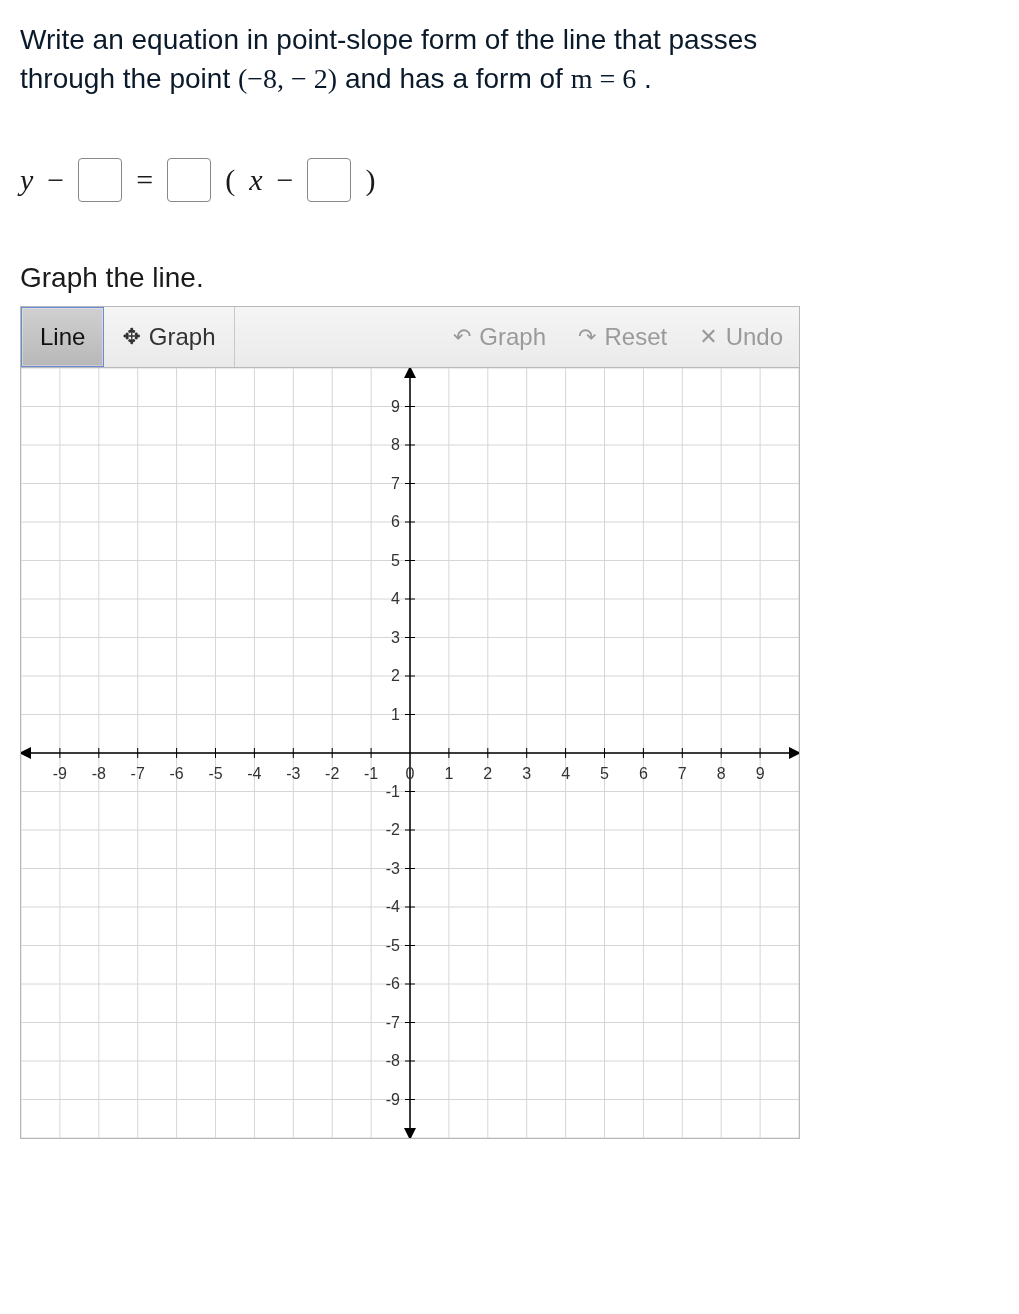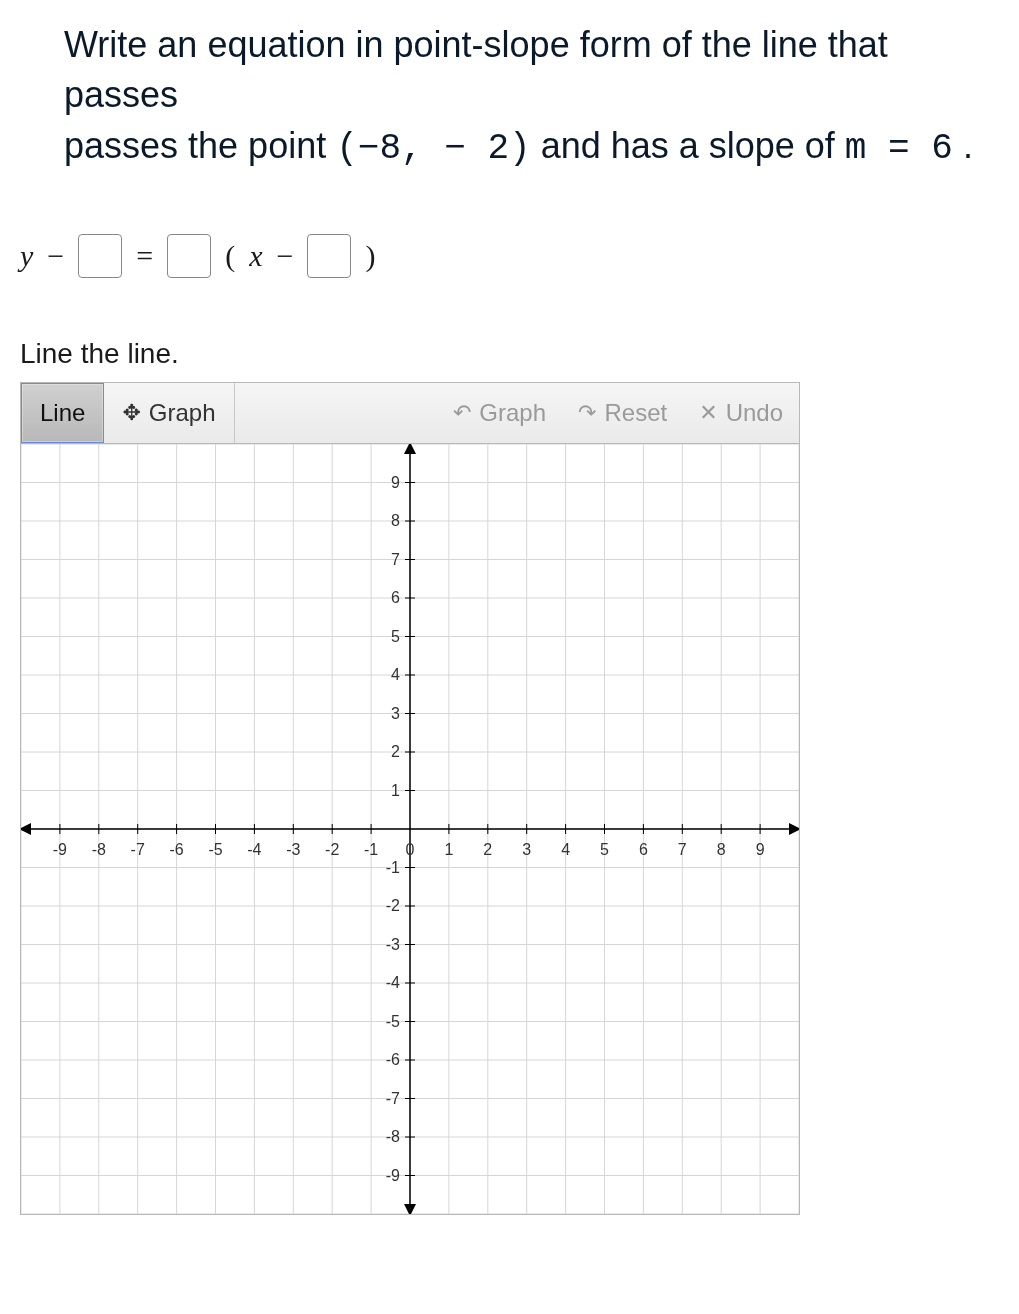--- a/index.html
+++ b/index.html
@@ -5,28 +5,27 @@
   * { box-sizing: border-box; }
   body {
     margin: 0;
     padding: 20px;
     font-family: Arial, Helvetica, sans-serif;
     color: #1a1a1a;
     background: #fff;
     width: 1019px;
   }
   .question {
-    font-size: 36px;
+    font-size: 28px;
     line-height: 1.4;
     color: #0b1a2a;
     margin-bottom: 50px;
-    margin-left: 44px;
   }
   .question .math {
-    font-family: Liberation Mono, monospace;
+    font-family: Liberation Serif, serif;
   }
   .equation-row {
     font-family: "Times New Roman", Times, serif;
     font-size: 30px;
     font-style: italic;
     display: flex;
     align-items: center;
     gap: 14px;
     margin-bottom: 60px;
     margin-top: 60px;
@@ -114,37 +113,37 @@
     user-select: none;
   }
   .axis-label.y { transform: translate(-100%, -50%); padding-right: 6px; }
   .axis-label.x { transform: translate(-50%, 0); padding-top: 6px; }
 </style>
 </head>
 <body>
 
 <div class="question">
   <span>Write an equation in point-slope form of the line that passes</span><br>
-  <span>passes the point </span><span class="math">(−8, − 2)</span><span> and has a slope of </span><span class="math">m = 6</span><span> .</span>
+  <span>through the point </span><span class="math">(−8, − 2)</span><span> and has a form of </span><span class="math">m = 6</span><span> .</span>
 </div>
 
 <div class="equation-row">
   <span>y</span>
   <span class="upright">−</span>
   <input class="blank-box" type="text" style="">
   <span class="upright">=</span>
   <input class="blank-box" type="text" style="">
   <span class="upright">(</span>
   <span>x</span>
   <span class="upright">−</span>
   <input class="blank-box" type="text" style="">
   <span class="upright">)</span>
 </div>
 
-<div class="subheading">Line the line.</div>
+<div class="subheading">Graph the line.</div>
 
 <div class="graph-wrapper">
   <div class="toolbar">
     <div class="tool-btn selected">
       <span>Line</span>
     </div>
     <div class="tool-btn">
       <span class="icon">✥</span>
       <span>Graph</span>
     </div>

